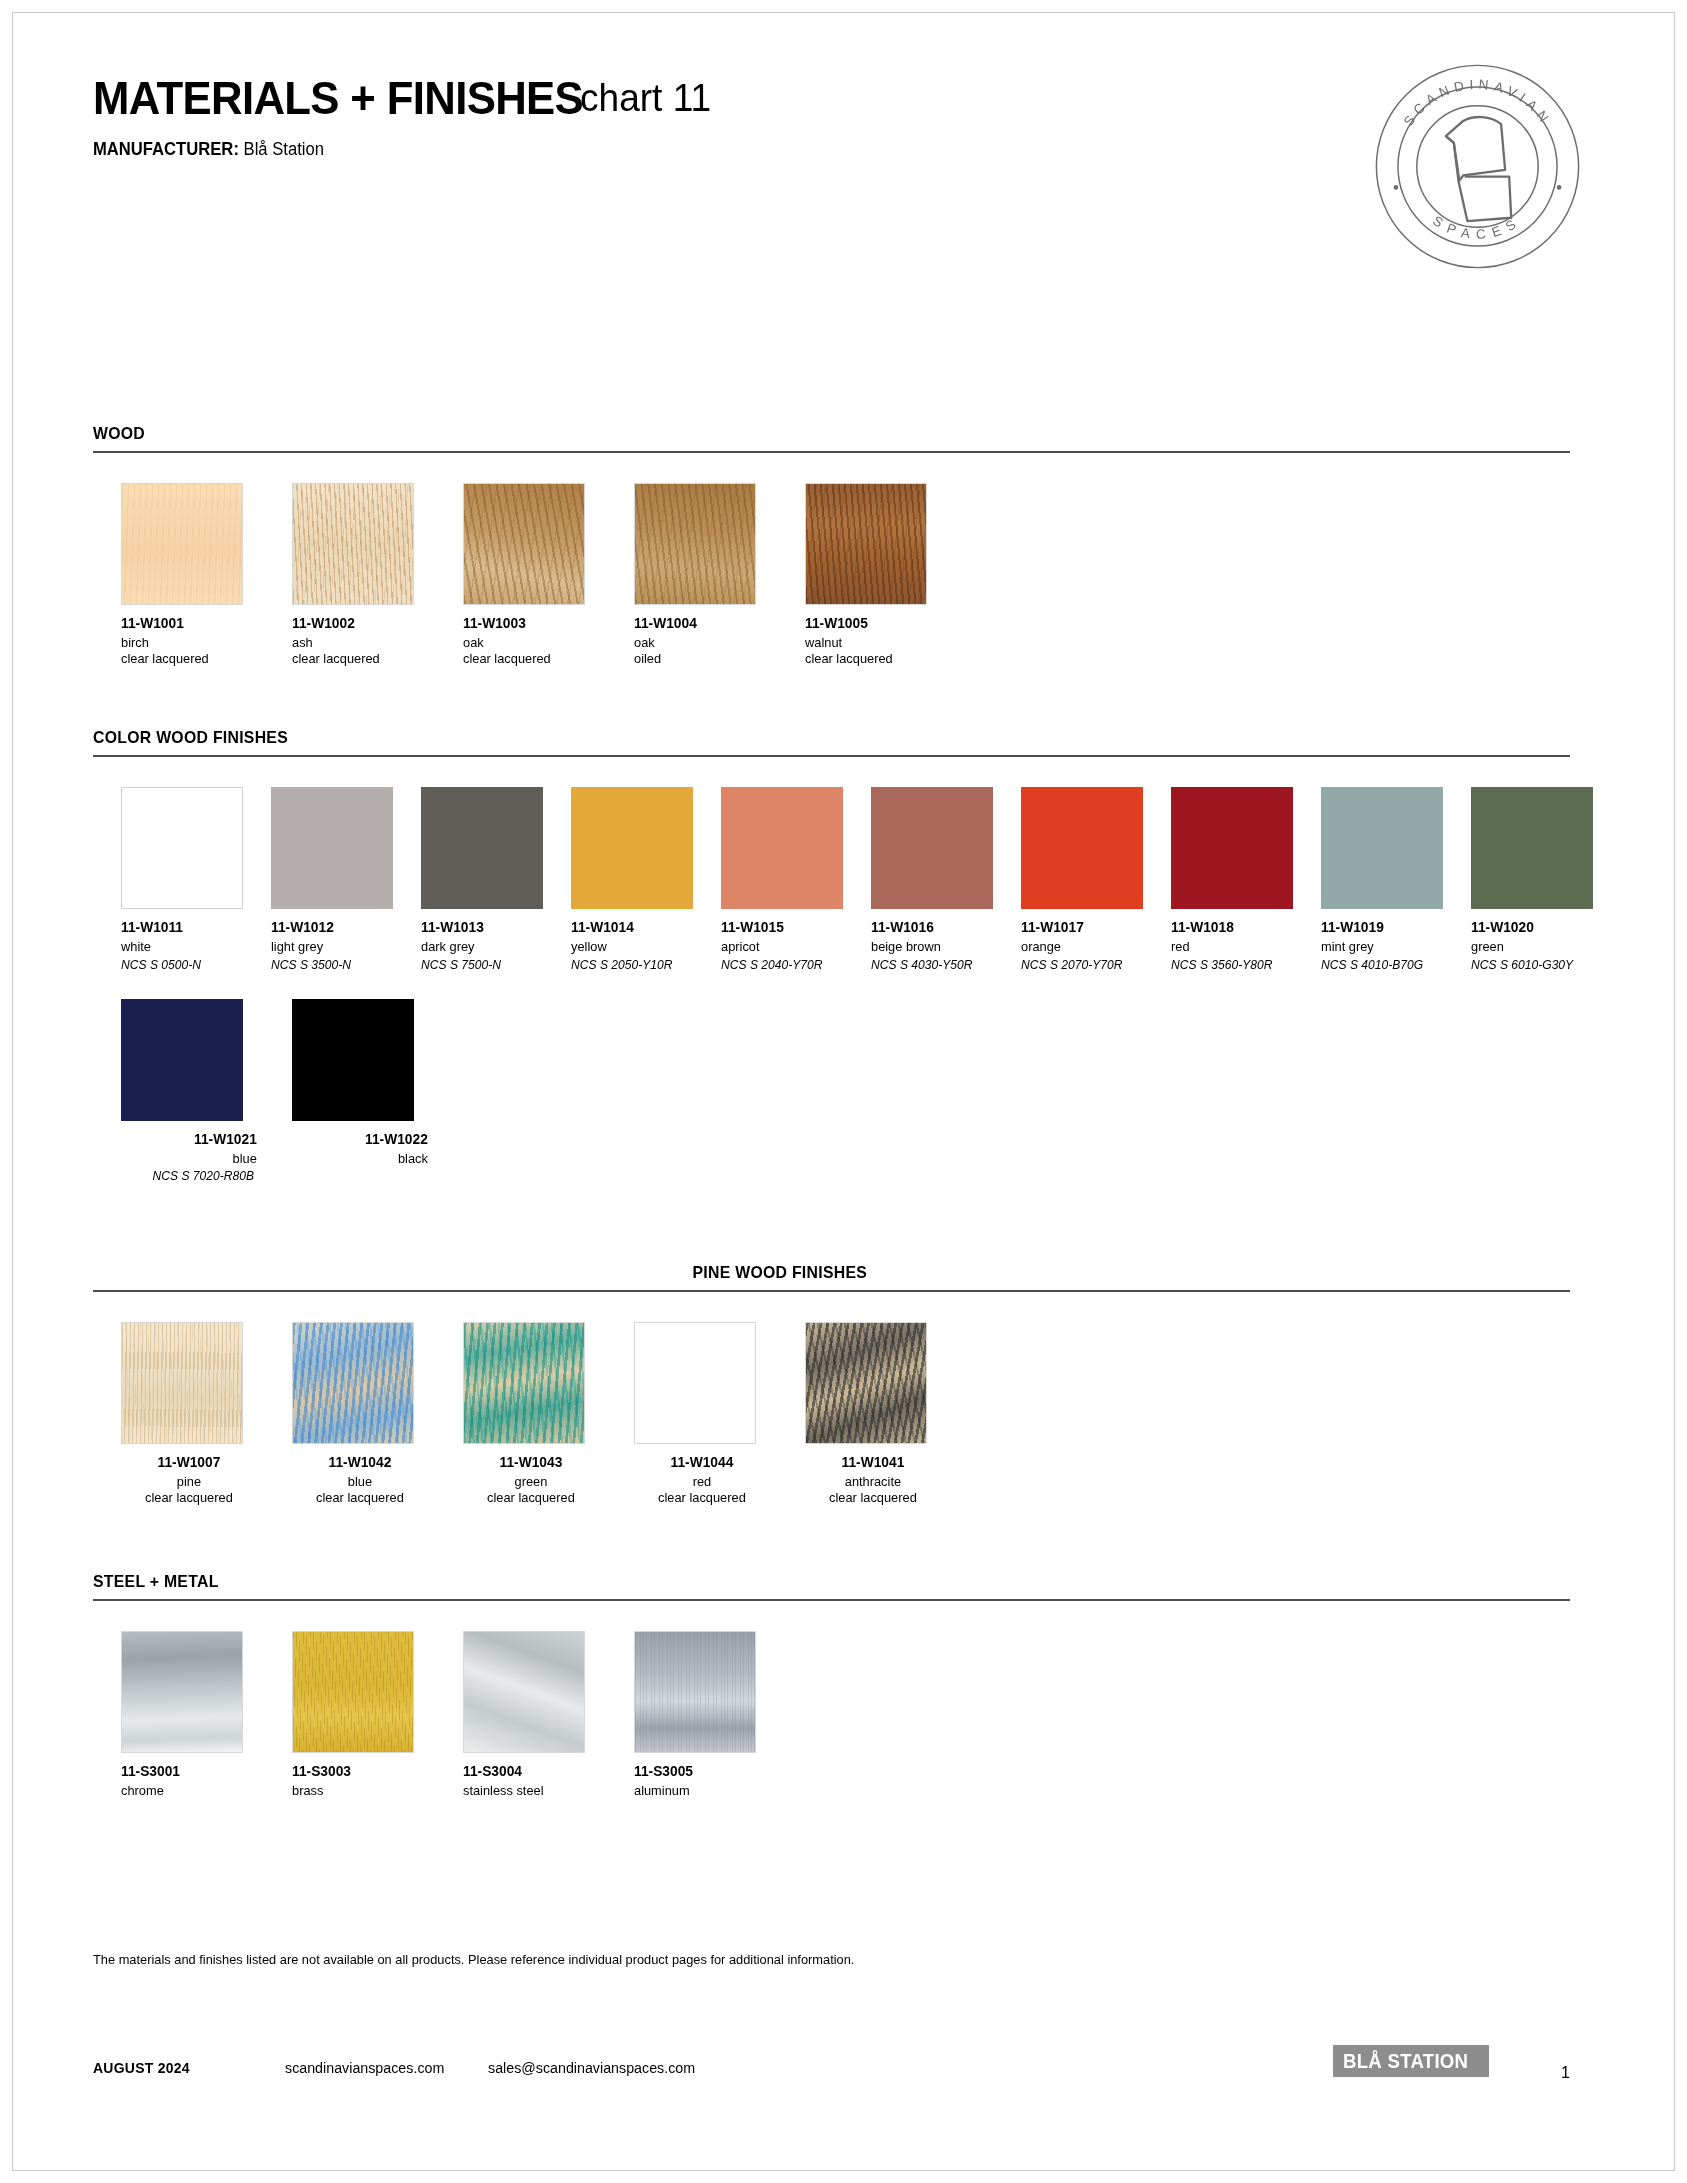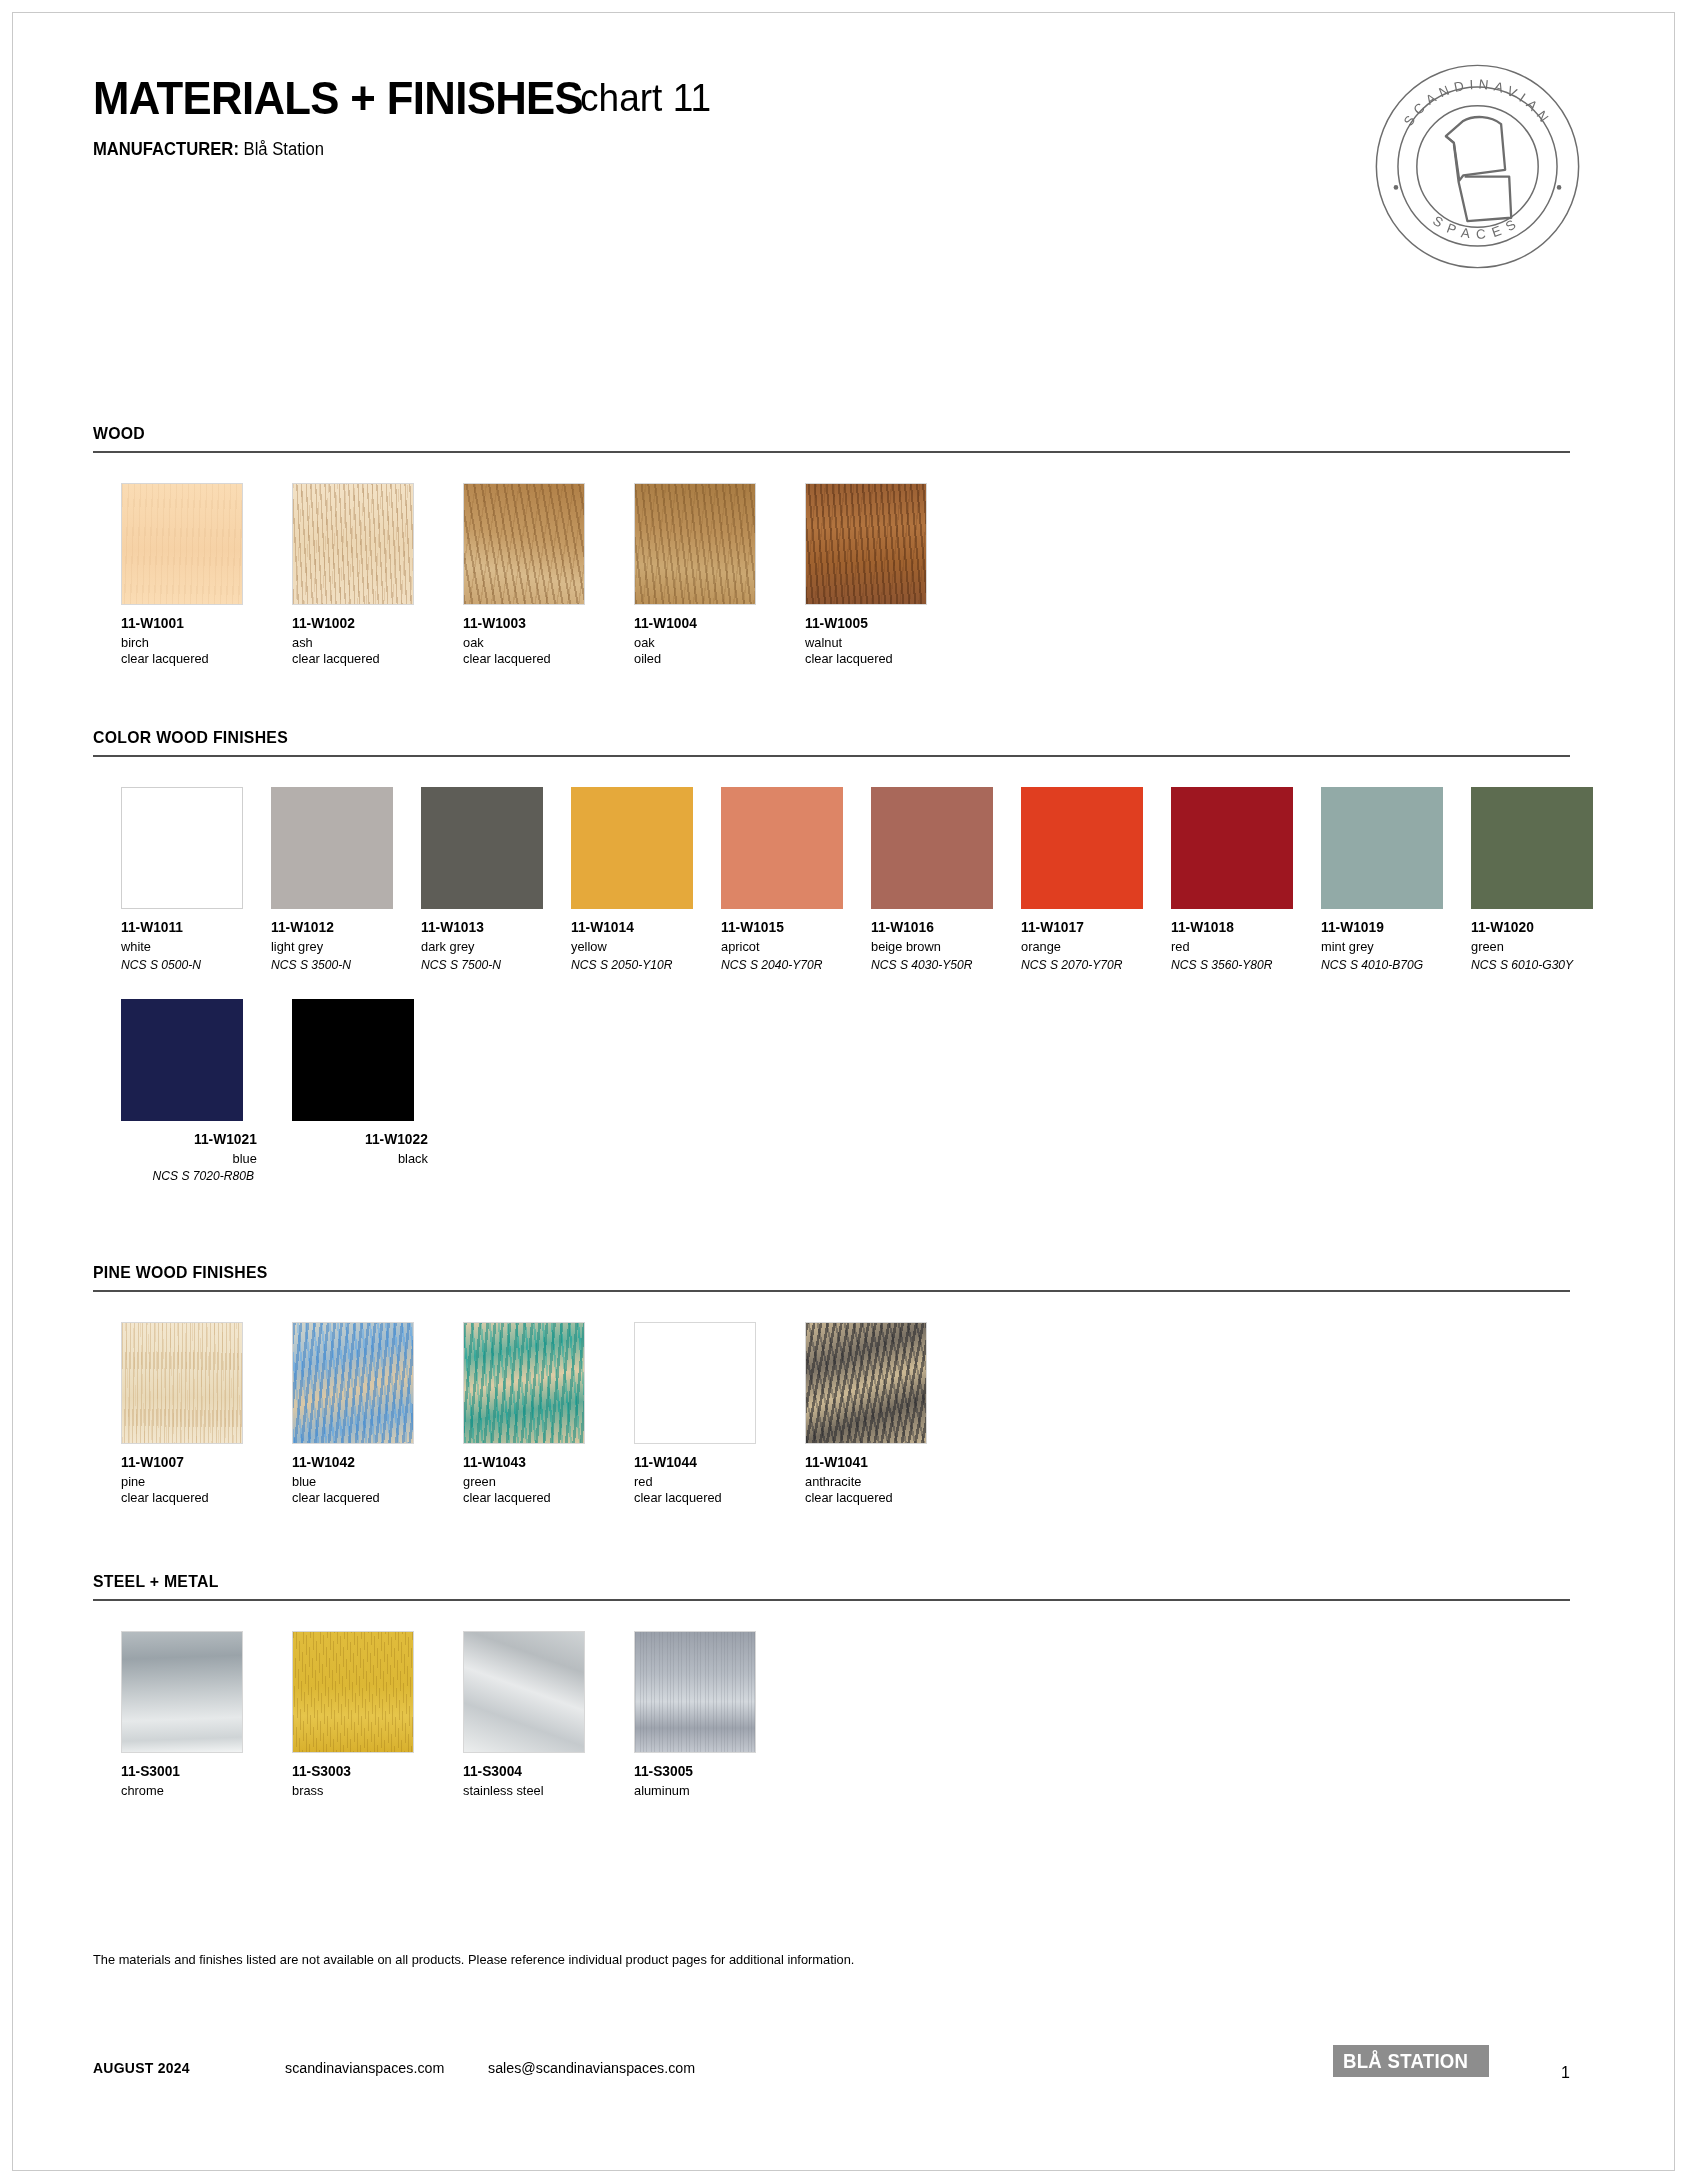--- a/index.html
+++ b/index.html
@@ -332,21 +332,21 @@
       </div>
       <div class="cell">
         <div class="sw" style="background:#000000;border-color:#000000;"></div>
         <div class="code">11-W1022</div>
         <div class="name">black</div>
         <div class="ncs"></div>
       </div>
     </div>
   </div>
 
-  <div class="section" style="top:1263px;">
+  <div class="section" style="top:1263px;text-align:center;">
     <div class="section-head">PINE WOOD FINISHES</div>
     <div class="rule"></div>
     <div class="row">
 
       <div class="cell">
         <div class="sw" style="background:
                repeating-linear-gradient(91deg, rgba(196,160,108,.4) 0 1.3px, rgba(255,255,255,0) 1.3px 4px),
                repeating-linear-gradient(88deg, rgba(218,186,140,.35) 0 0.7px, rgba(255,255,255,0) 0.7px 7.4px),
                linear-gradient(180deg,#f3e7cf,#ede0c4 40%,#e9d9b8 62%,#f2e6ce);"></div>
         <div class="code">11-W1007</div>

